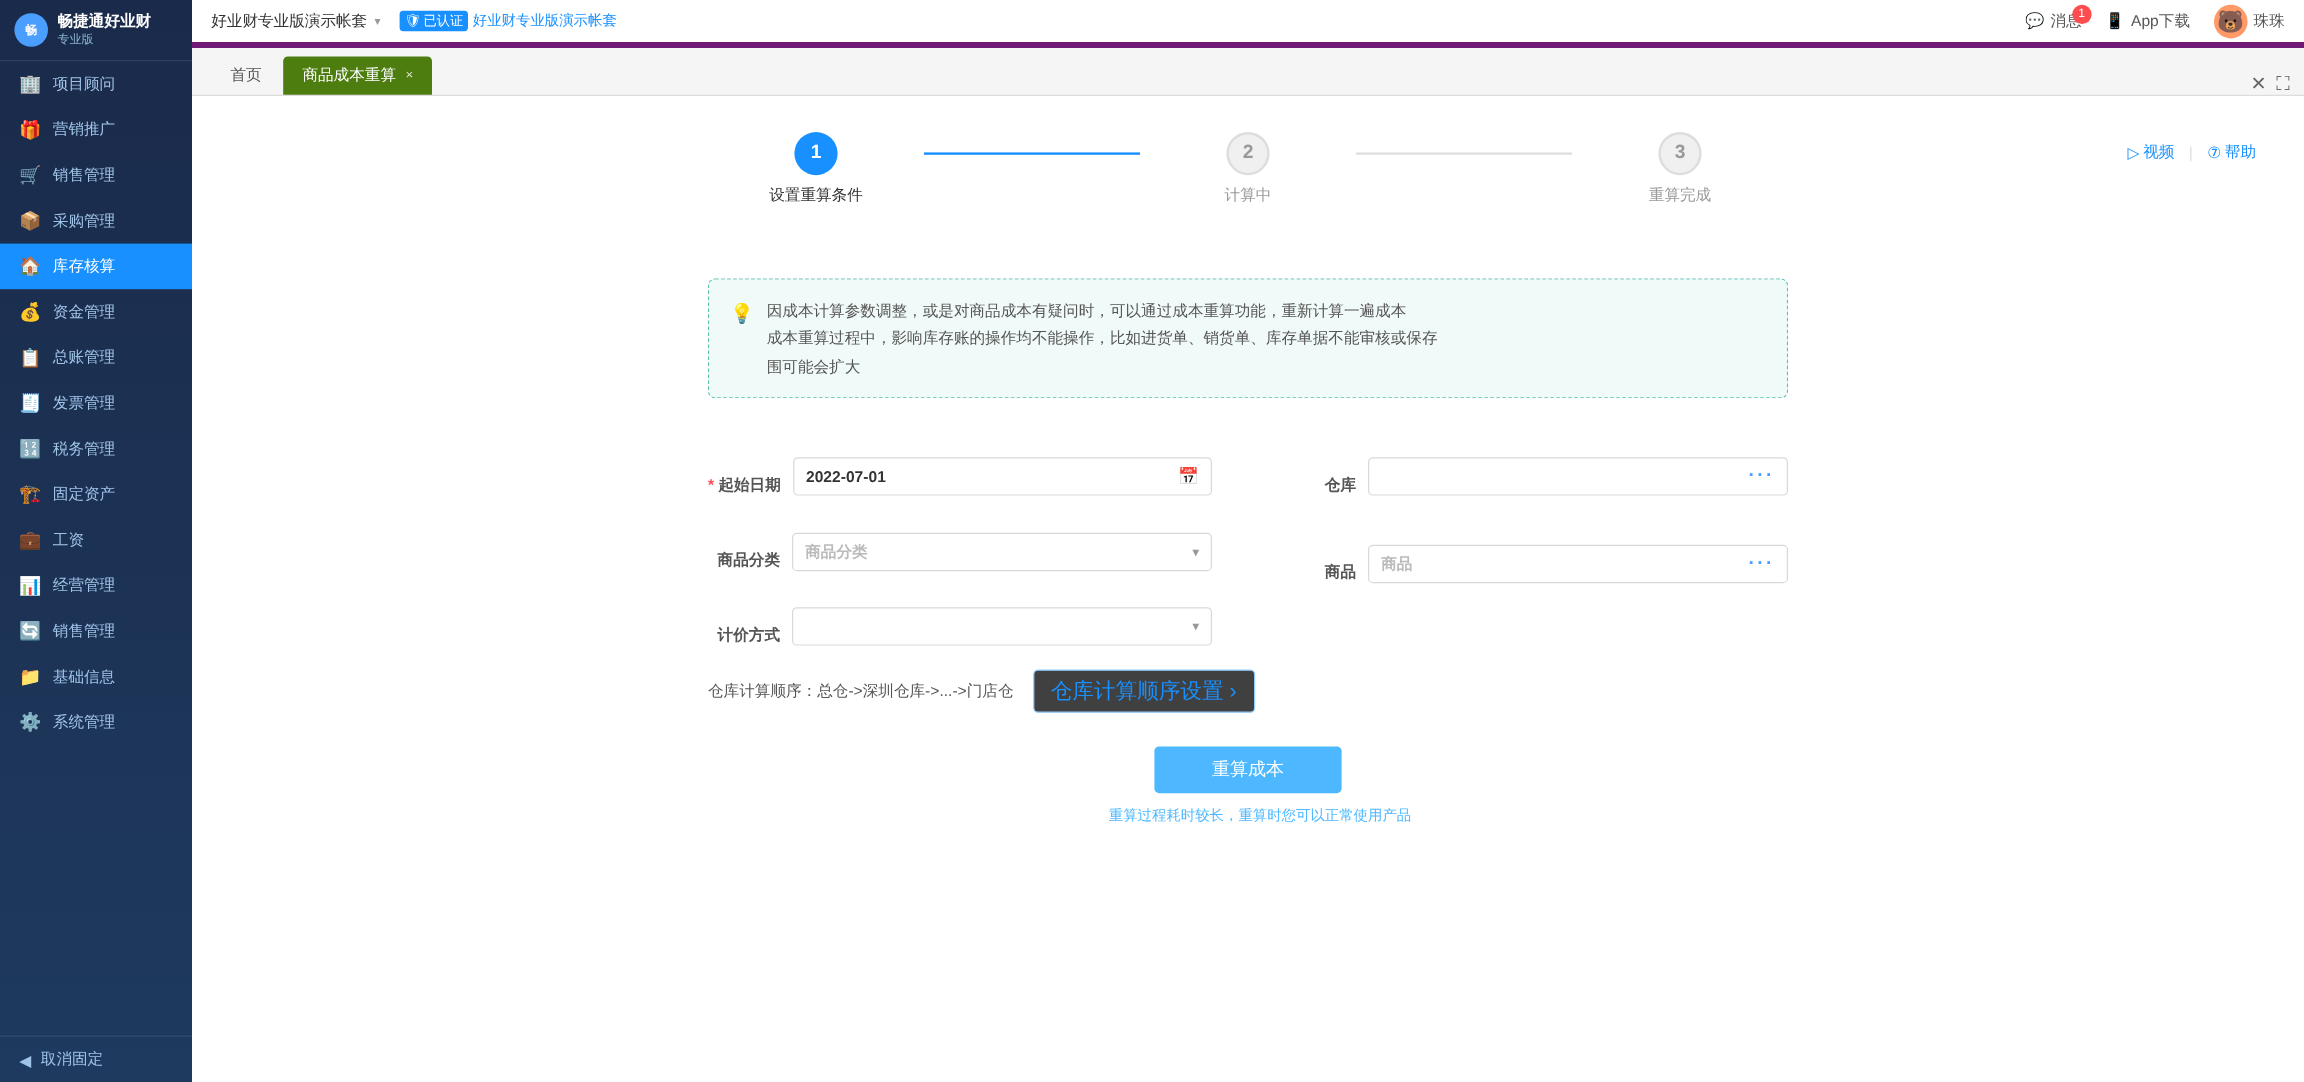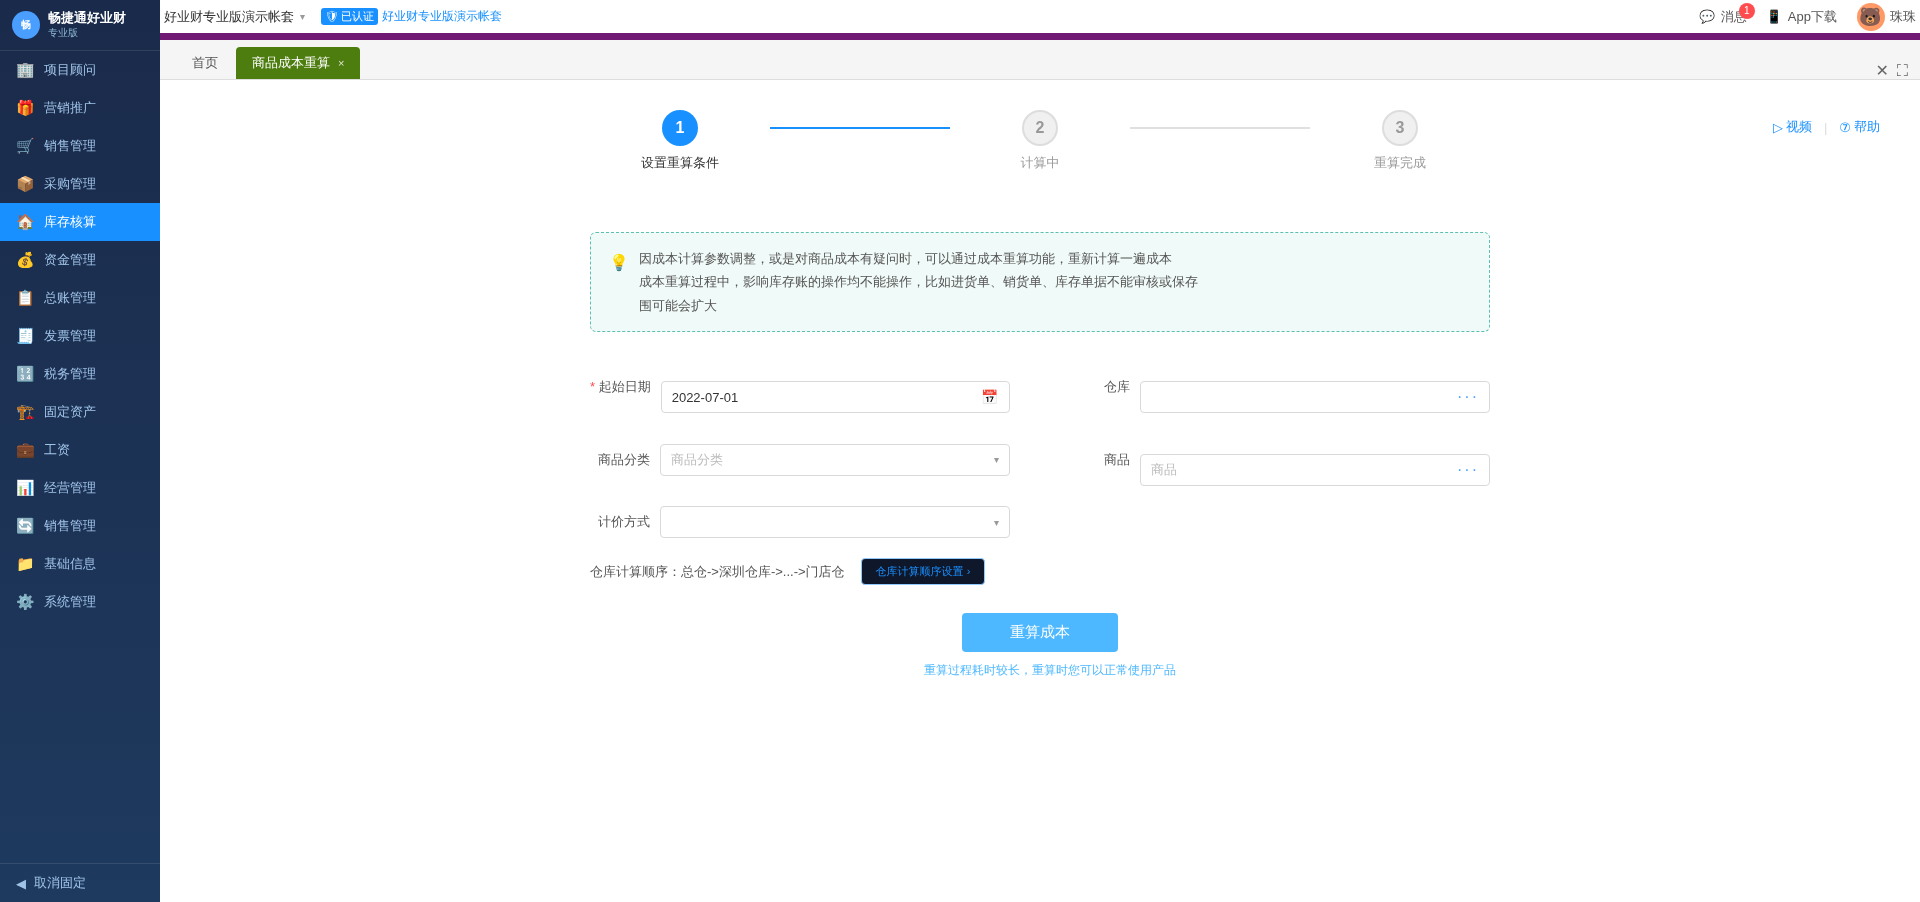--- a/index.html
+++ b/index.html
@@ -55,22 +55,22 @@
     }
 
     
     .main-area { flex: 1; display: flex; flex-direction: column; overflow: hidden; }
 
     
     .topbar {
       height: 40px;
       background: #fff;
       display: flex; align-items: center;
-      padding: 0 4px;
-      border-bottom: 7px solid #701a75;
+      padding: 0 16px;
+      border-bottom: 5px solid #701a75;
       gap: 8px;
     }
     .topbar-account {
       display: flex; align-items: center; gap: 6px;
       color: #333; font-size: 13px;
     }
     .topbar-chevron { color: #999; font-size: 10px; }
     .topbar-verified {
       display: flex; align-items: center; gap: 4px;
       color: #1890ff; font-size: 12px; margin-left: 8px;
@@ -182,22 +182,23 @@
       line-height: 1.8;
       display: flex; gap: 10px;
     }
     .info-icon { color: #f5a623; font-size: 16px; flex-shrink: 0; margin-top: 2px; }
     .form-row {
       display: flex; align-items: center;
       margin-bottom: 20px;
       gap: 60px;
     }
     .form-field {
-      display: flex; align-items: center; gap: 10px;
+      display: flex; align-items: flex-end; gap: 10px;
       flex: 1;
+      font-weight: bold;
     }
     .form-label {
       color: #555; font-size: 13px; white-space: nowrap;
       min-width: 60px; text-align: right;
     }
     .form-label.required::before { content: '* '; color: #ff4d4f; }
     .form-input {
       flex: 1;
       border: 1px solid #d9d9d9;
       border-radius: 4px;
@@ -229,26 +230,26 @@
       cursor: pointer;
     }
 
     
     .warehouse-row {
       display: flex; align-items: center; gap: 16px;
       margin-bottom: 28px;
     }
     .warehouse-label { color: #555; font-size: 13px; white-space: nowrap; }
     .warehouse-btn {
-      background: #0f172a;
+      background: #404040;
       border: 1px solid #91caff;
       color: #1890ff;
       border-radius: 4px;
       padding: 5px 14px;
-      font-size: 11px;
+      font-size: 18px;
       cursor: pointer;
       display: flex; align-items: center; gap: 4px;
     }
 
     
     .submit-section { display: flex; flex-direction: column; align-items: center; gap: 10px; margin-top: 10px; }
     .submit-btn {
       background: #4db8ff;
       color: white;
       border: none;

